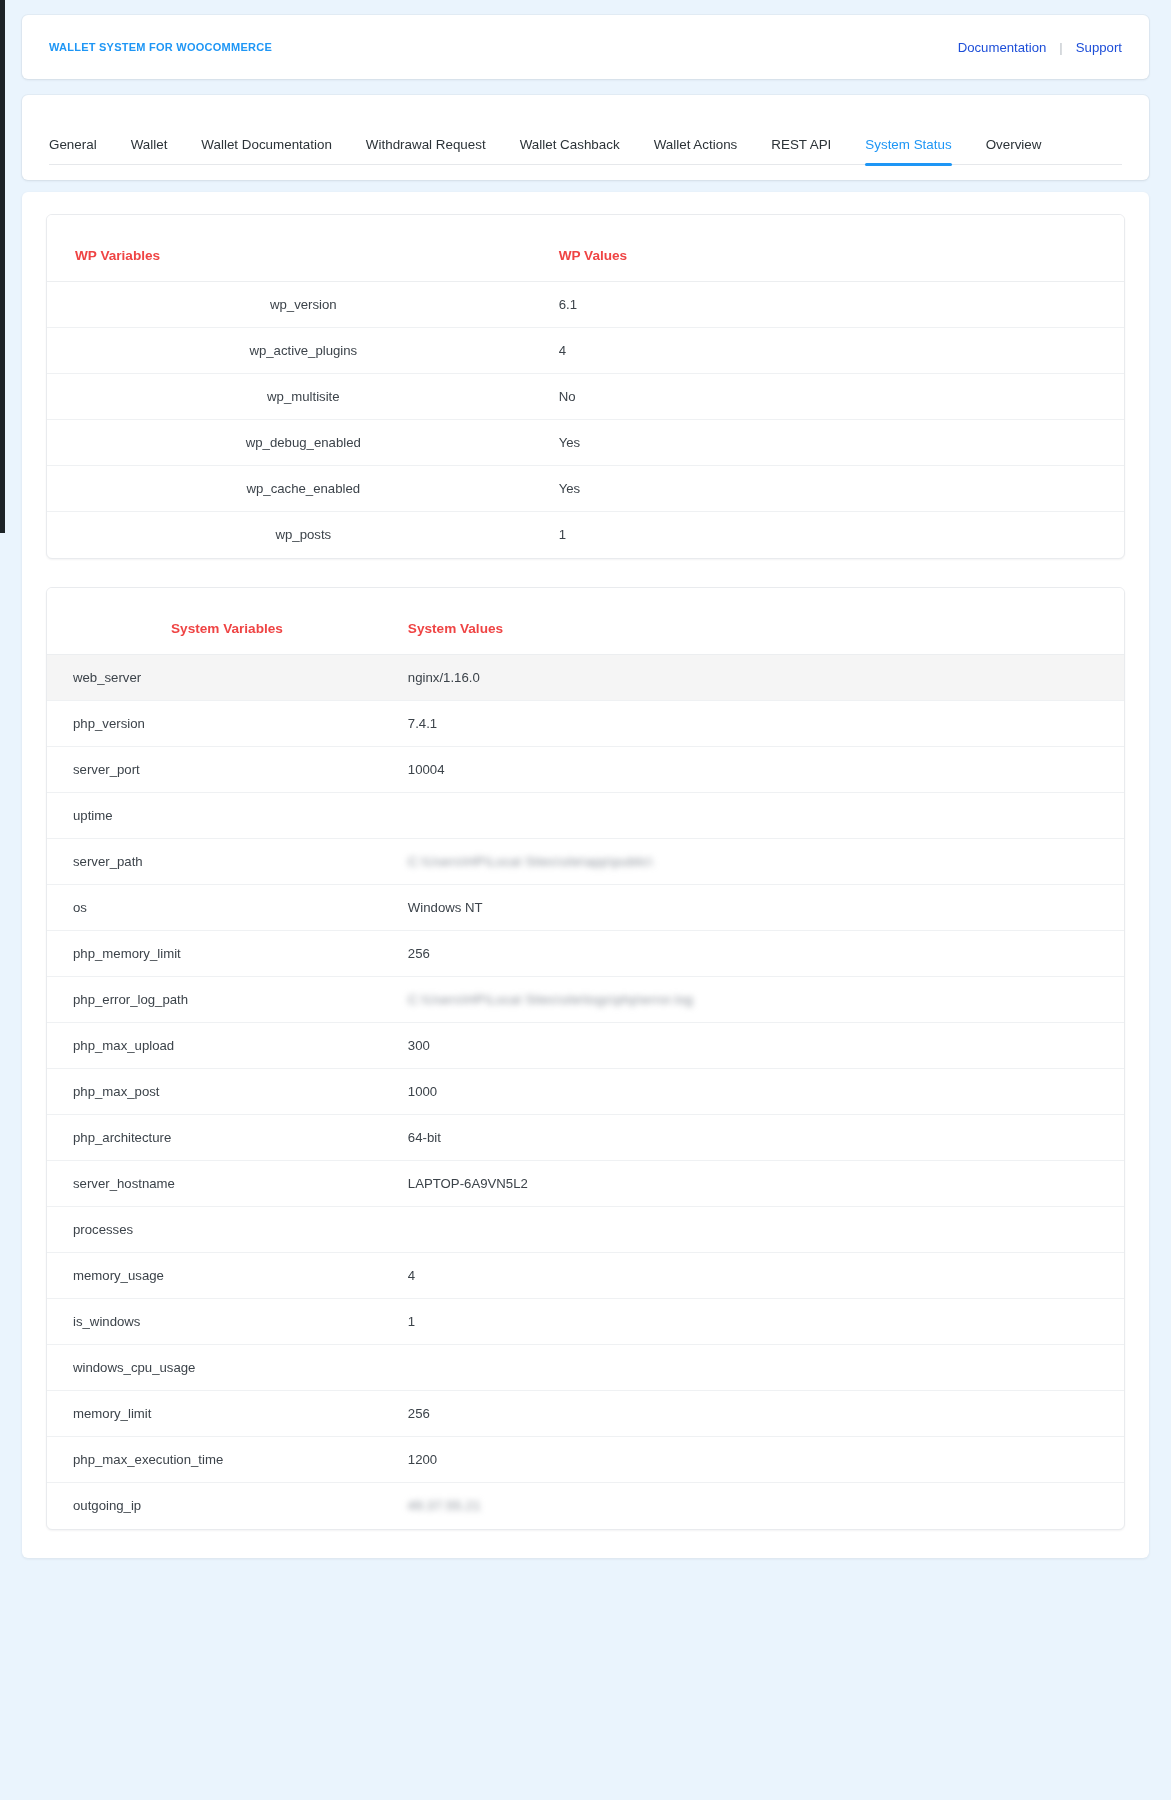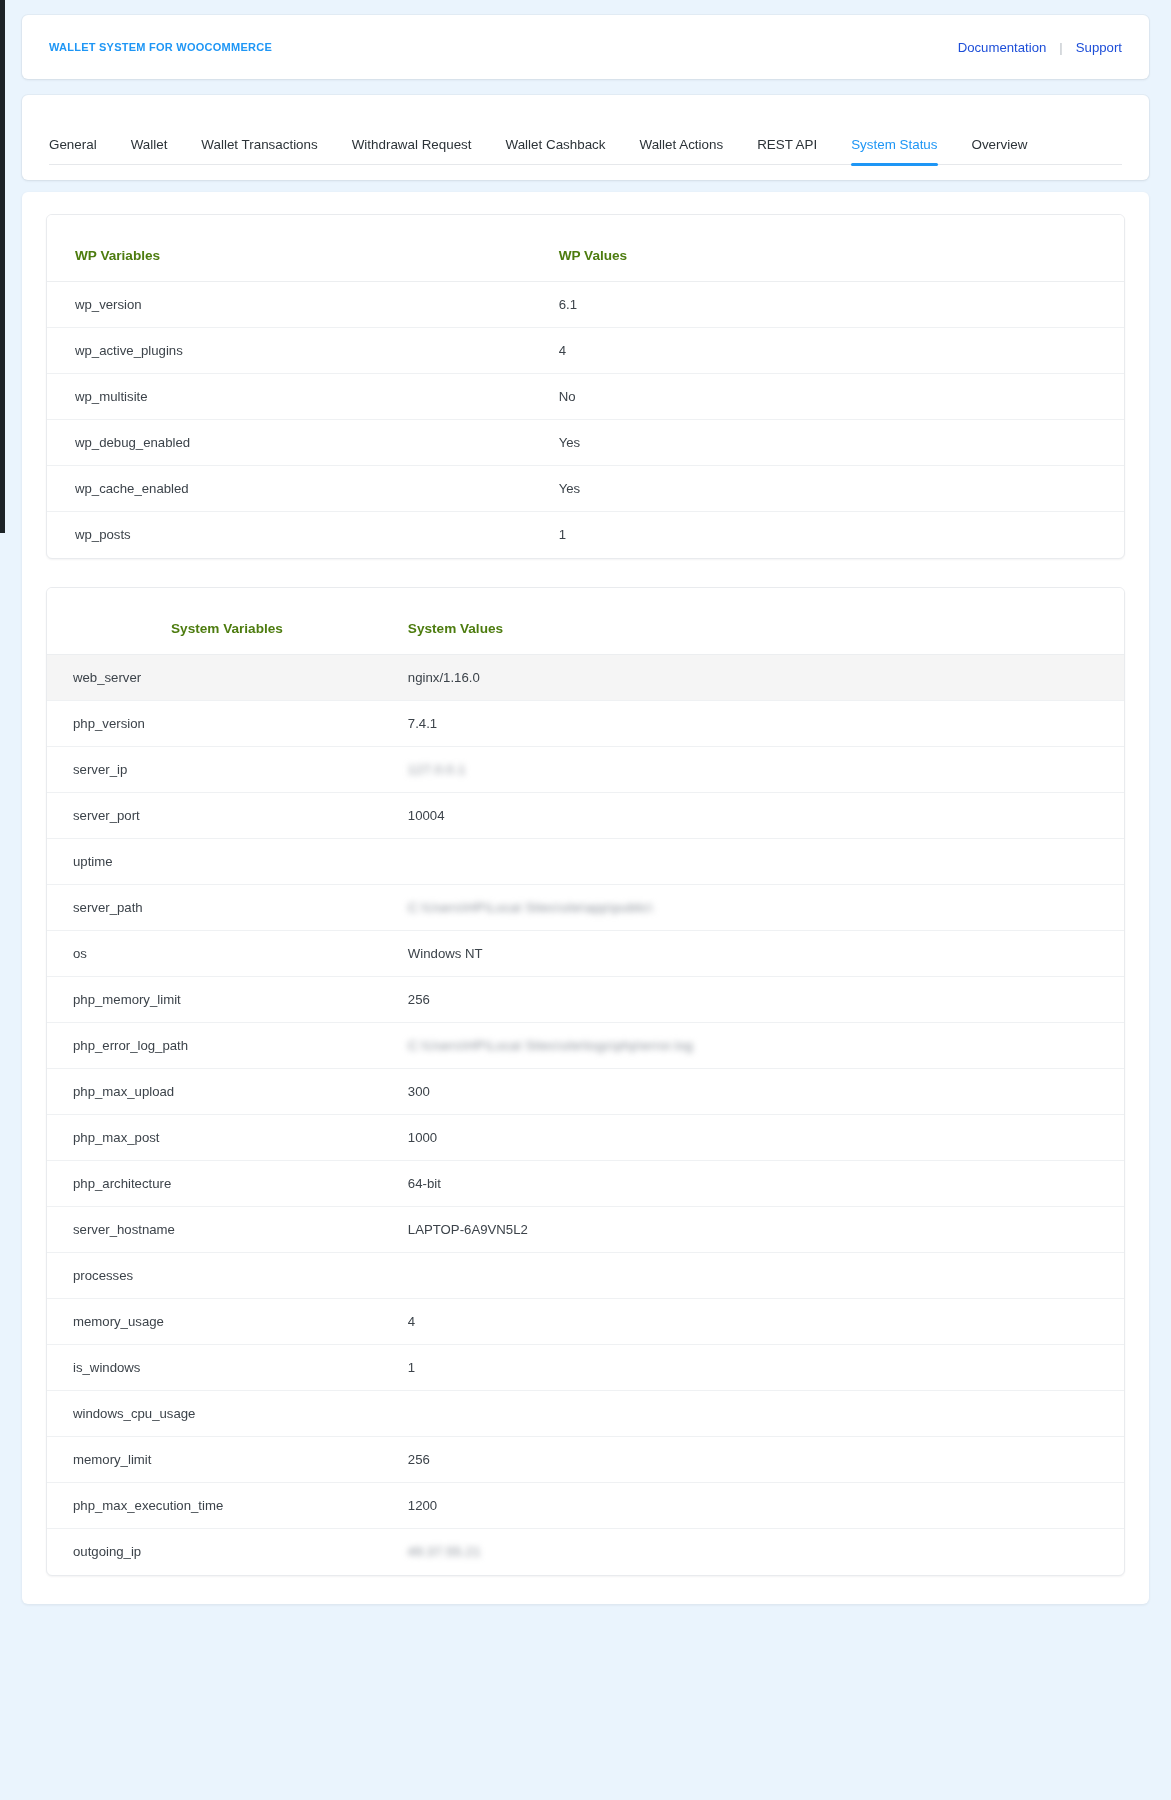--- a/index.html
+++ b/index.html
@@ -127,21 +127,21 @@
 
   table.status-table {
     width: 100%;
     border-collapse: collapse;
     table-layout: fixed;
   }
   table.status-table th {
     text-align: left;
     font-size: 13.6px;
     font-weight: bold;
-    color: #4d7c0f;
+    color: #ef4444;
     padding: 33px 0 18px 27px;
     border-bottom: 1px solid #eceef0;
     background: #fff;
   }
   table.status-table td {
     font-size: 13.2px;
     color: #3c434a;
     padding: 15px 0 15px 27px;
     border-bottom: 1px solid #eff1f3;
     height: 43px;
@@ -154,21 +154,21 @@
   }
   table.status-table tr.shaded td {
     background: #f5f5f5;
   }
   .col-key  { width: 45%; }
   .col-val  { width: 55%; }
 
   
   .wp-table .col-key { width: 45%; }
   .wp-table .col-val { width: 55%; }
-  .wp-table td:first-child { padding-left: 28px; }
+  .wp-table td:first-child { padding-left: 28px; text-align: center; }
   .wp-table th:first-child { padding-left: 28px; }
 
   .sys-table td:first-child { padding-left: 26px; }
   .sys-table th:first-child { padding-left: 26px; text-align: center; }
   .sys-table .col-key { width: 31%; }
   .sys-table .col-val { width: 69%; }
 
   
   .redacted {
     filter: blur(3.1px);
@@ -197,21 +197,21 @@
       <a href="#">Documentation</a>
       <span class="header-sep">|</span>
       <a href="#">Support</a>
     </div>
   </div>
 
   <div class="card tabs-card">
     <div class="tabs">
       <div class="tab">General</div>
       <div class="tab">Wallet</div>
-      <div class="tab">Wallet Transactions</div>
+      <div class="tab">Wallet Documentation</div>
       <div class="tab">Withdrawal Request</div>
       <div class="tab">Wallet Cashback</div>
       <div class="tab">Wallet Actions</div>
       <div class="tab">REST API</div>
       <div class="tab active">System Status</div>
       <div class="tab">Overview</div>
     </div>
   </div>
 
   <div class="content-wrap">
@@ -272,24 +272,20 @@
         <tbody id="sys-rows">
             <tr class="shaded">
               <td>web_server</td>
               <td>nginx/1.16.0</td>
             </tr>
             <tr>
               <td>php_version</td>
               <td>7.4.1</td>
             </tr>
             <tr>
-              <td>server_ip</td>
-              <td><span class="redacted short">127.0.0.1</span></td>
-            </tr>
-            <tr>
               <td>server_port</td>
               <td>10004</td>
             </tr>
             <tr>
               <td>uptime</td>
               <td><span class="empty-val"></span></td>
             </tr>
             <tr>
               <td>server_path</td>
               <td><span class="redacted">C:\Users\HP\Local Sites\site\app\public\</span></td>

